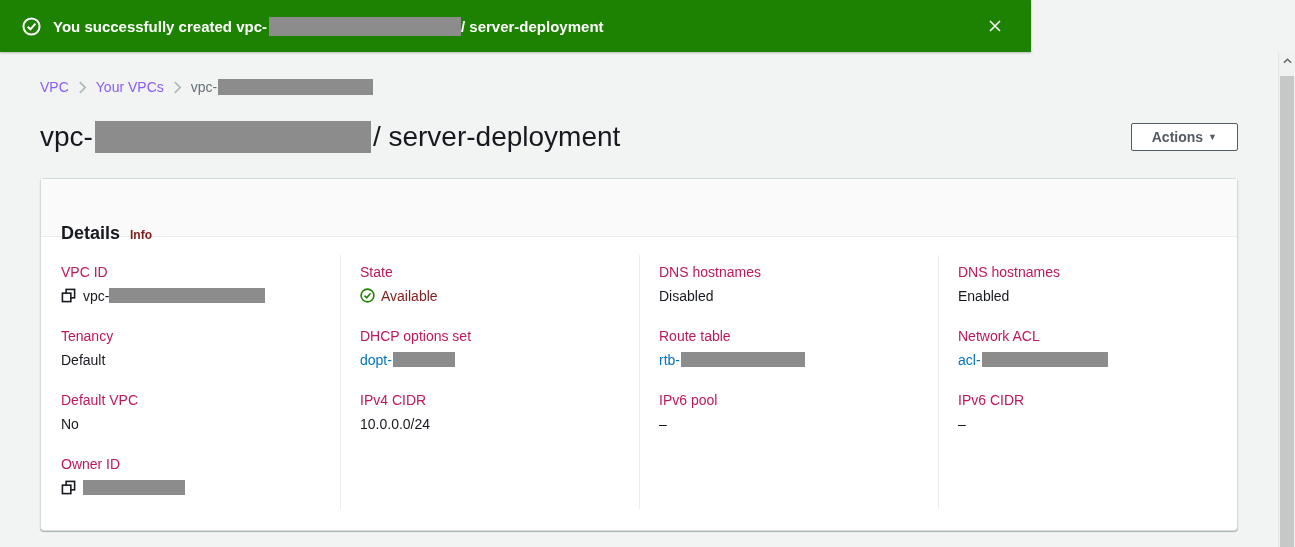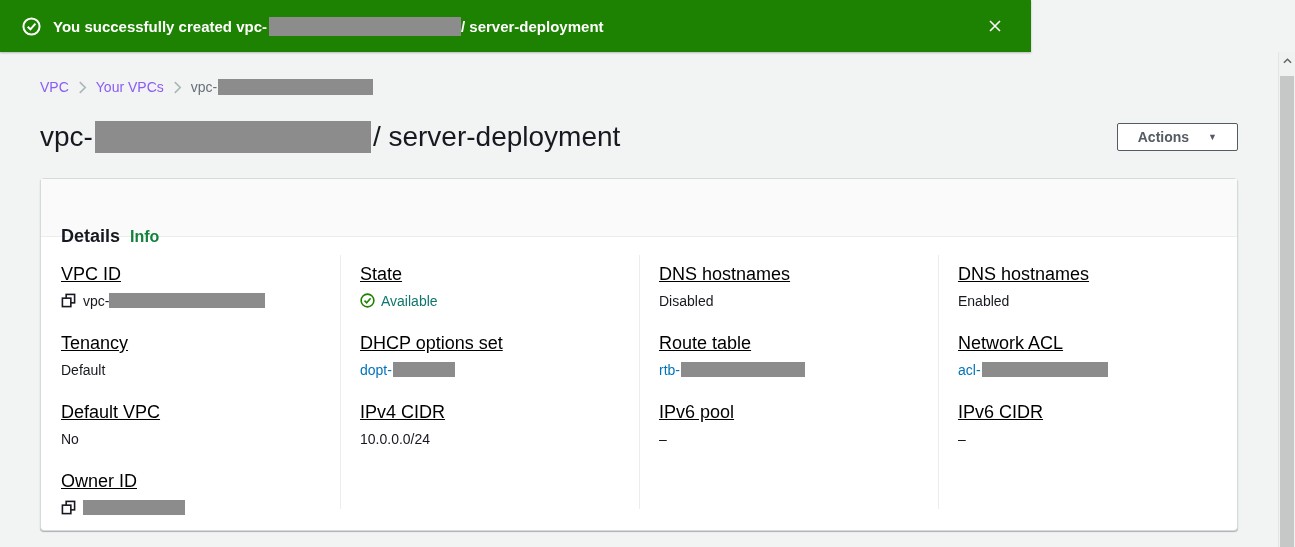--- a/index.html
+++ b/index.html
@@ -48,54 +48,54 @@
   
   .title-row{
     position:absolute; top:116px; left:40px; right:57px; height:42px;
     display:flex; align-items:center; justify-content:space-between;
   }
   .page-title{ font-size:28px; font-weight:400; color:#16191f; display:flex; align-items:center; }
   .title-redact{ width:276px; height:32px; margin:0 2px; }
   .actions-btn{
     background:#fff; border:1px solid #545b64; border-radius:2px;
     color:#545b64; font-weight:700; font-size:14px;
-    padding:5px 20px; cursor:pointer; display:flex; align-items:center; gap:19px;
+    padding:5px 20px; cursor:pointer; display:flex; align-items:center; gap:5px;
     font-family:inherit;
   }
   .actions-btn .caret{ font-size:9px; line-height:1; }
 
   
   .card{
     position:absolute; left:40px; top:178px; width:1198px; height:353px;
     background:#fff; border:1px solid #d5dbdb; border-radius:4px;
     box-shadow:0 1px 1px 0 rgba(0,28,36,.3);
   }
   .card-header{
     height:58px; background:#fafafa; border-bottom:1px solid #eaeded;
     display:flex; align-items:baseline; padding:17px 20px 0 20px;
   }
   .card-title{ font-size:18px; font-weight:700; color:#16191f; }
-  .info-link{ font-size:16px; font-weight:700; color:#15803d; margin-left:10px; text-decoration:none; cursor:pointer;margin-top:32px; }
+  .info-link{ font-size:12px; font-weight:700; color:#7f1d1d; margin-left:10px; text-decoration:none; cursor:pointer;margin-top:32px; }
 
   .card-body{ position:relative; display:grid; grid-template-columns:1fr 1fr 1fr 1fr; padding-top:27px; height:294px; }
   .col-divider{ position:absolute; top:18px; bottom:22px; width:1px; background:#eaeded; }
   .divider-1{ left:25%; } .divider-2{ left:50%; } .divider-3{ left:75%; }
 
   .col{ padding:0 20px; }
   .field{ margin-bottom:24px; }
-  .field-label{ font-size:18px; color:#000000; margin-bottom:7px;text-decoration:underline; }
+  .field-label{ font-size:14px; color:#be185d; margin-bottom:7px; }
   .field-value{ font-size:14px; color:#16191f; display:flex; align-items:center; min-height:17px; }
   .value-redact{ height:15px; }
   .rw-156{ width:156px; } .rw-102{ width:102px; } .rw-62{ width:62px; }
   .rw-124{ width:124px; } .rw-126{ width:126px; }
 
   .copy-btn{ background:none; border:none; padding:0; margin-right:7px; cursor:pointer; display:flex; }
   .copy-btn svg{ width:15px; height:15px; stroke:#16191f; }
 
-  .status-ok{ color:#0f766e; display:flex; align-items:center; }
+  .status-ok{ color:#7f1d1d; display:flex; align-items:center; }
   .status-ok .check-ic{ width:15px; height:15px; margin-right:6px; }
   .link-val{ color:#0073bb; text-decoration:none; cursor:pointer; margin-right:1px; }
 </style>
 </head>
 <body>
 
 <div class="banner">
   <svg class="check-ic" viewBox="0 0 16 16" fill="none">
     <circle cx="8" cy="8" r="6.8" stroke="#fff" stroke-width="1.7"></circle>
     <path d="M4.8 8.2 L7.1 10.4 L11.3 5.6" stroke="#fff" stroke-width="1.7" fill="none"></path>

